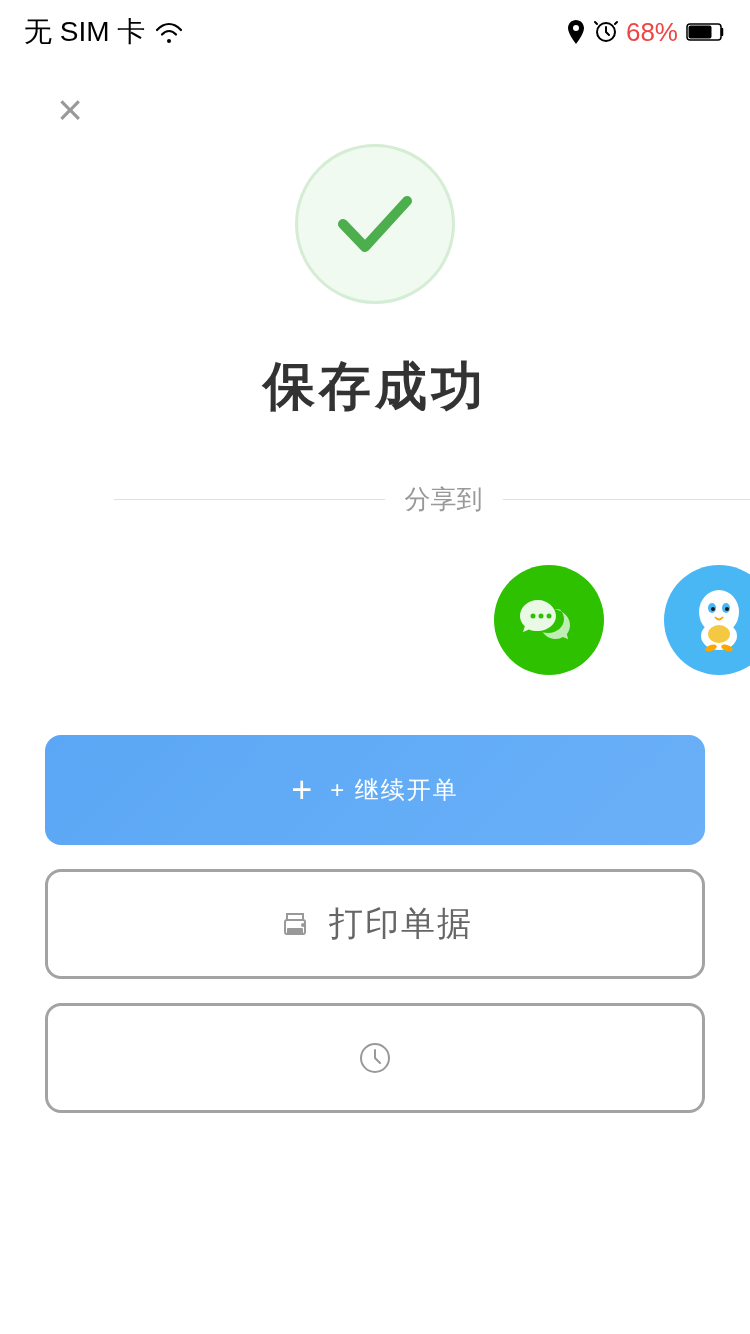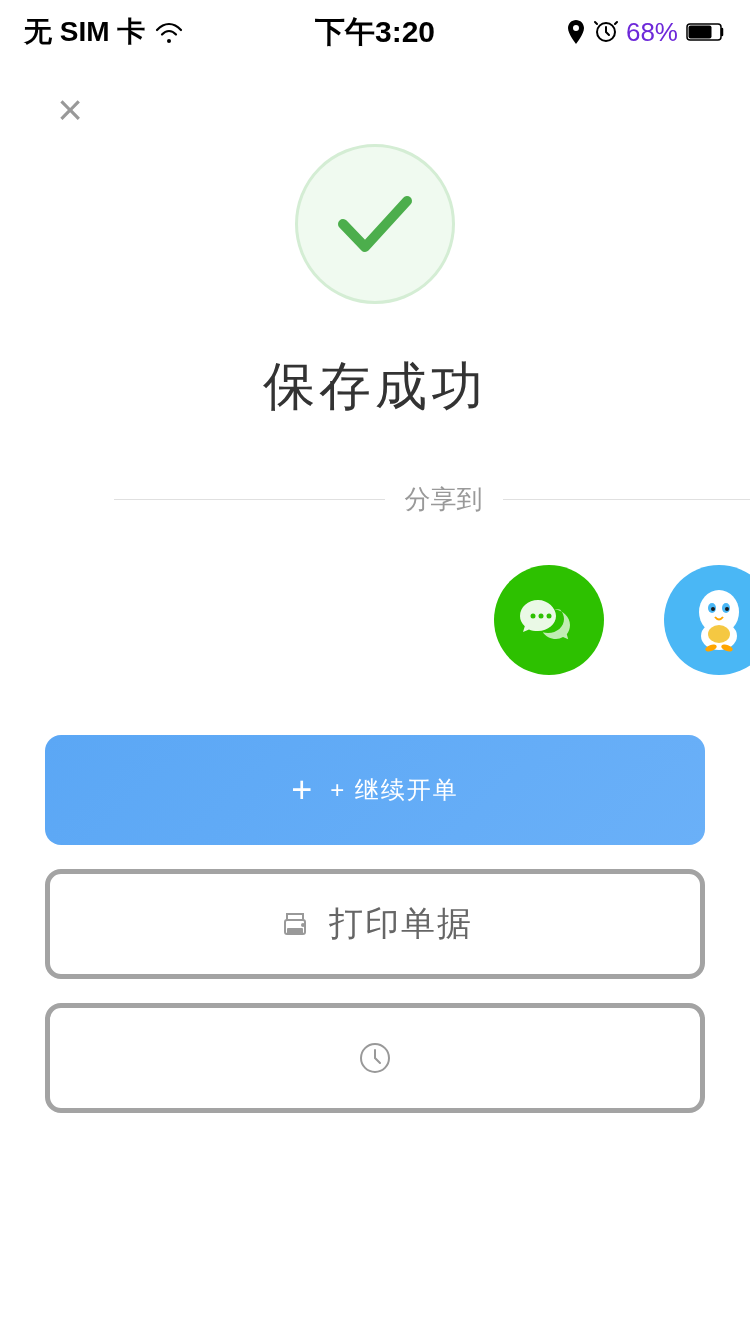--- a/index.html
+++ b/index.html
@@ -27,39 +27,39 @@
       justify-content: space-between;
       padding: 0 24px;
       background: #ffffff;
     }
 
     .status-left {
       display: flex;
       align-items: center;
       gap: 10px;
       font-size: 28px;
-      font-weight: 700;
+      font-weight: 400;
       color: #000;
     }
 
     .status-center {
       font-size: 30px;
       font-weight: 600;
       color: #000;
       position: absolute;
       left: 50%;
       transform: translateX(-50%);
     }
 
     .status-right {
       display: flex;
       align-items: center;
       gap: 8px;
       font-size: 26px;
-      color: #6d28d9;
+      color: #ef4444;
     }
 
     .wifi-icon {
       display: inline-block;
       width: 28px;
       height: 22px;
     }
 
     
     .close-btn {
@@ -98,21 +98,21 @@
       border: 3px solid #d4edd4;
       display: flex;
       align-items: center;
       justify-content: center;
       margin-bottom: 48px;
     }
 
     
     .success-title {
       font-size: 52px;
-      font-weight: 400;
+      font-weight: 700;
       color: #333;
       margin-bottom: 60px;
       letter-spacing: 4px;
     }
 
     
     .share-section {
       width: 100%;
       display: flex;
       flex-direction: column;
@@ -188,21 +188,21 @@
       color: white;
       font-weight: 400;
       letter-spacing: 2px;
     }
 
     .btn-secondary {
       width: 100%;
       height: 110px;
       border-radius: 16px;
       background: #ffffff;
-      border: 5px solid #a3a3a3;
+      border: 3px solid #a3a3a3;
       display: flex;
       align-items: center;
       justify-content: center;
       gap: 16px;
       cursor: pointer;
       font-size: 34px;
       color: #666;
       font-weight: 400;
       letter-spacing: 2px;
     }
@@ -212,21 +212,20 @@
 
 <div class="status-bar">
   <div class="status-left">
     <span>无 SIM 卡</span>
     <svg class="wifi-icon" viewBox="0 0 28 22" fill="none">
       <path d="M14 18a2 2 0 1 1 0 4 2 2 0 0 1 0-4z" fill="#000"></path>
       <path d="M7 13.5C9 11.3 11.4 10 14 10s5 1.3 7 3.5" stroke="#000" stroke-width="2.2" fill="none" stroke-linecap="round"></path>
       <path d="M2 9C5.5 5.2 9.5 3 14 3s8.5 2.2 12 6" stroke="#000" stroke-width="2.2" fill="none" stroke-linecap="round"></path>
     </svg>
   </div>
-  <div class="status-center">下午3:20</div>
   <div class="status-right">
     <svg width="20" height="26" viewBox="0 0 20 26" fill="none">
       <path d="M10 1C5.6 1 2 4.6 2 9c0 6 8 16 8 16s8-10 8-16c0-4.4-3.6-8-8-8zm0 11a3 3 0 1 1 0-6 3 3 0 0 1 0 6z" fill="#000"></path>
     </svg>
     <svg width="24" height="26" viewBox="0 0 24 26" fill="none">
       <circle cx="12" cy="13" r="9" stroke="#000" stroke-width="2" fill="none"></circle>
       <path d="M12 8v5l3 3" stroke="#000" stroke-width="2" stroke-linecap="round"></path>
       <path d="M3 5L1 3M21 5l2-2" stroke="#000" stroke-width="2" stroke-linecap="round"></path>
     </svg>
     <span>68%</span>

